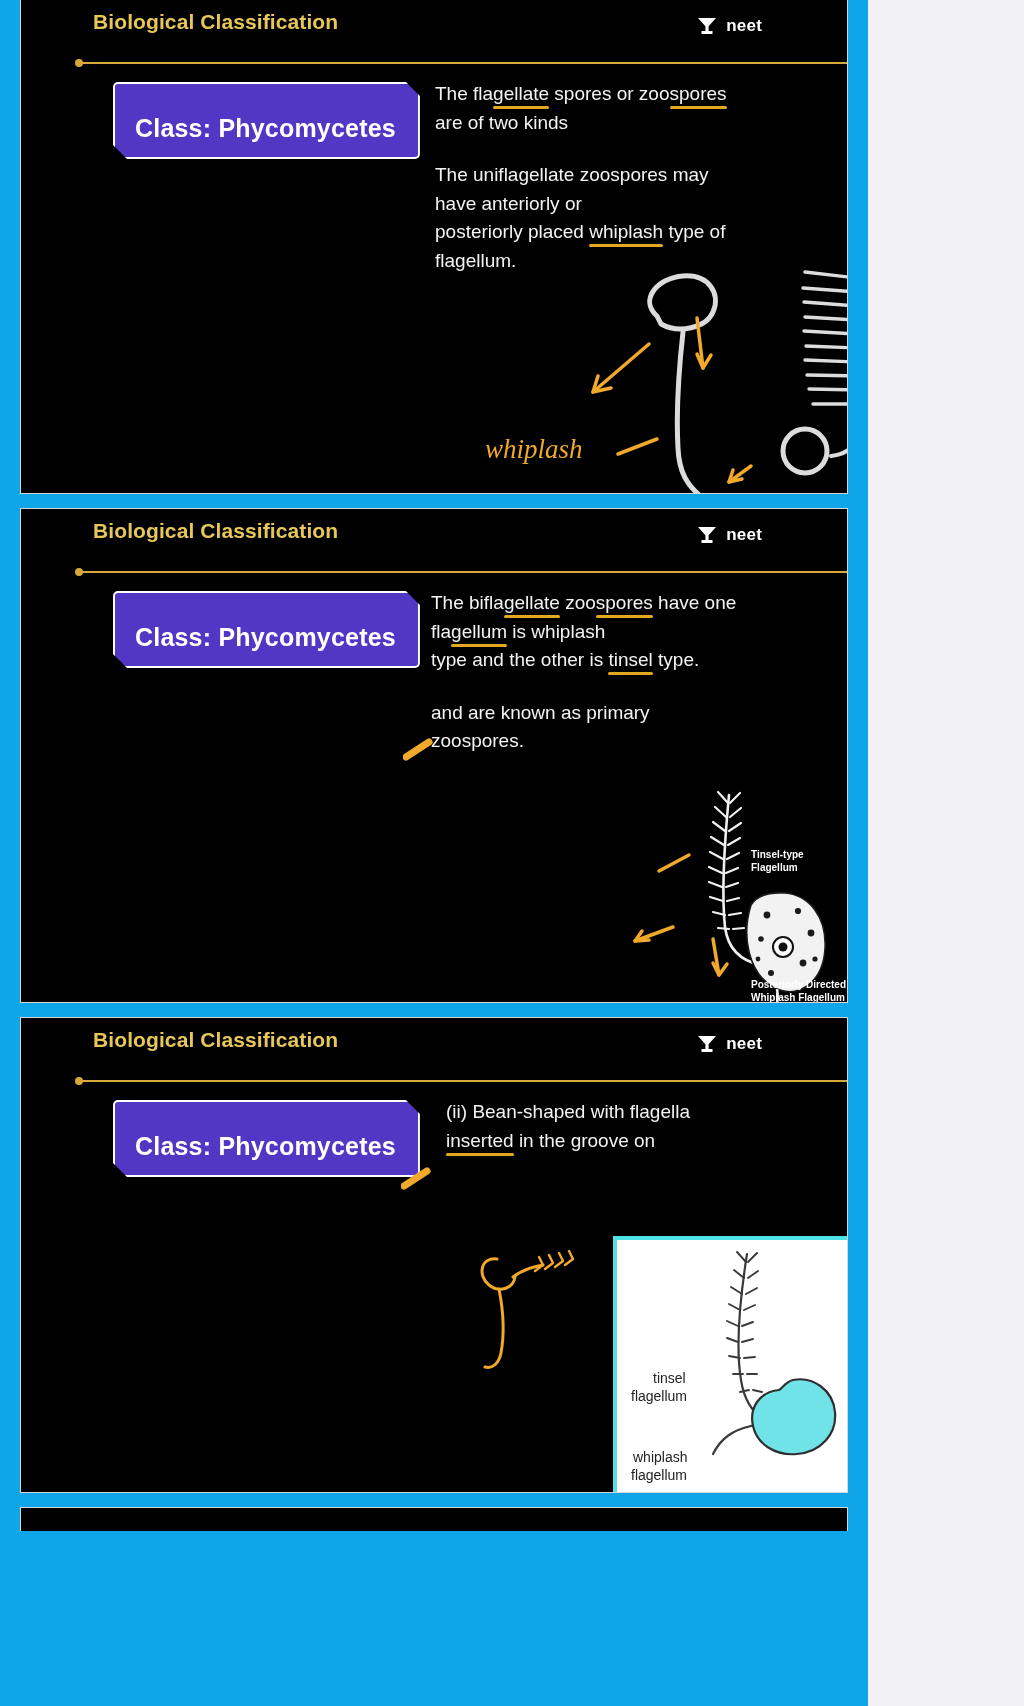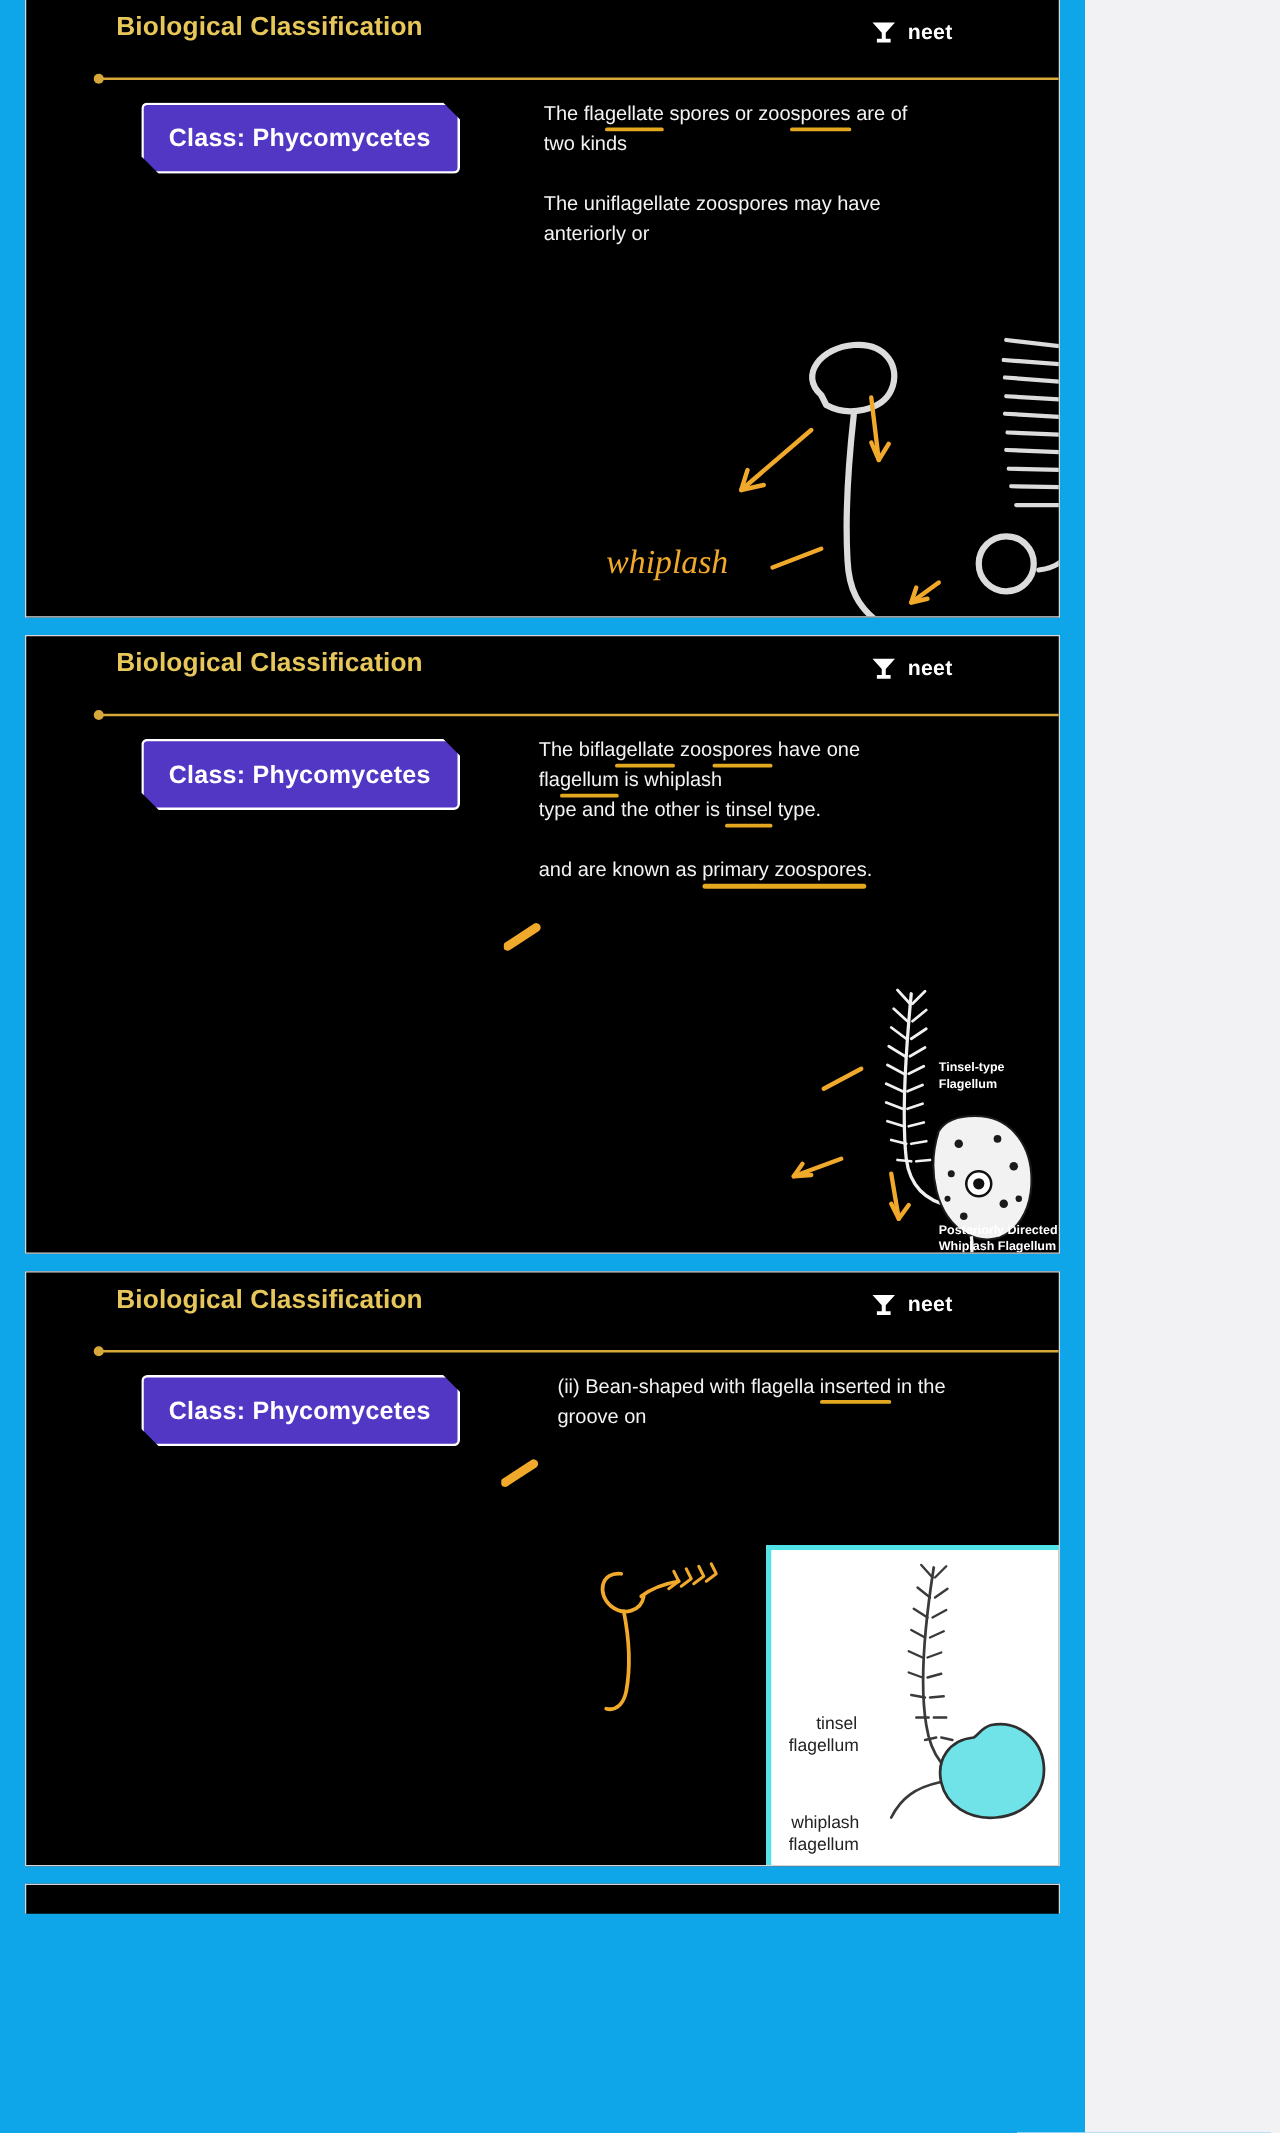--- a/index.html
+++ b/index.html
@@ -74,37 +74,37 @@
     padding: 18px 0 0 0;
     min-height: 300px;
   }
 
   .chip {
     position: absolute;
     left: 92px;
     top: 14px;
     background: #5236c4;
     color: #ffffff;
-    font-size: 20px;
+    font-size: 25px;
     font-weight: 700;
-    padding: 16px 22px 14px 20px;
+    padding: 30px 22px 14px 20px;
     border: 2px solid #ffffff;
     border-radius: 5px;
     letter-spacing: .2px;
     
     clip-path: polygon(0 0, calc(100% - 14px) 0, 100% 14px, 100% 100%, 14px 100%, 0 calc(100% - 14px));
   }
 
   .copy {
     position: absolute;
     left: 414px;
     right: 100px;
     top: 12px;
     color: #f3f3f3;
-    font-size: 16px;
+    font-size: 19px;
     line-height: 1.5;
   }
   .para { margin-bottom: 17px; position: relative; }
   .para:last-child { margin-bottom: 0; }
 
   .hl { position: relative; }
   .hl::after {
     content: "";
     position: absolute;
     left: 0; right: 0;
@@ -168,20 +168,21 @@
 
     <div class="slide-body" style="height:428px;">
       <div class="chip">Class: Phycomycetes</div>
 
       <div class="copy">
         <div class="para">
           <div>The fla<span class="hl">gellate</span> spores or zoo<span class="hl">spores</span> are of two kinds</div>
         </div>
         <div class="para" style="margin-top:24px;">
           <div>The uniflagellate zoospores may have anteriorly or</div>
+          <div>posteriorly placed <span class="hl">whiplash</span> type of flagellum.</div>
         </div>
       </div>
 
       <div class="stage" style="position:absolute; left:440px; top:190px; width:500px; height:250px;">
         <svg class="ink" width="500" height="250" viewBox="0 0 500 250">
 
           <g stroke="#dcdcdc" stroke-width="5" fill="none" stroke-linecap="round" stroke-linejoin="round">
             <path d="M196 58 C178 42 196 20 222 18 C248 16 260 36 252 54 C245 70 218 76 200 66 Z"></path>
             <path d="M222 74 C218 110 215 155 217 190 C218 214 226 228 242 240"></path>
           </g>

